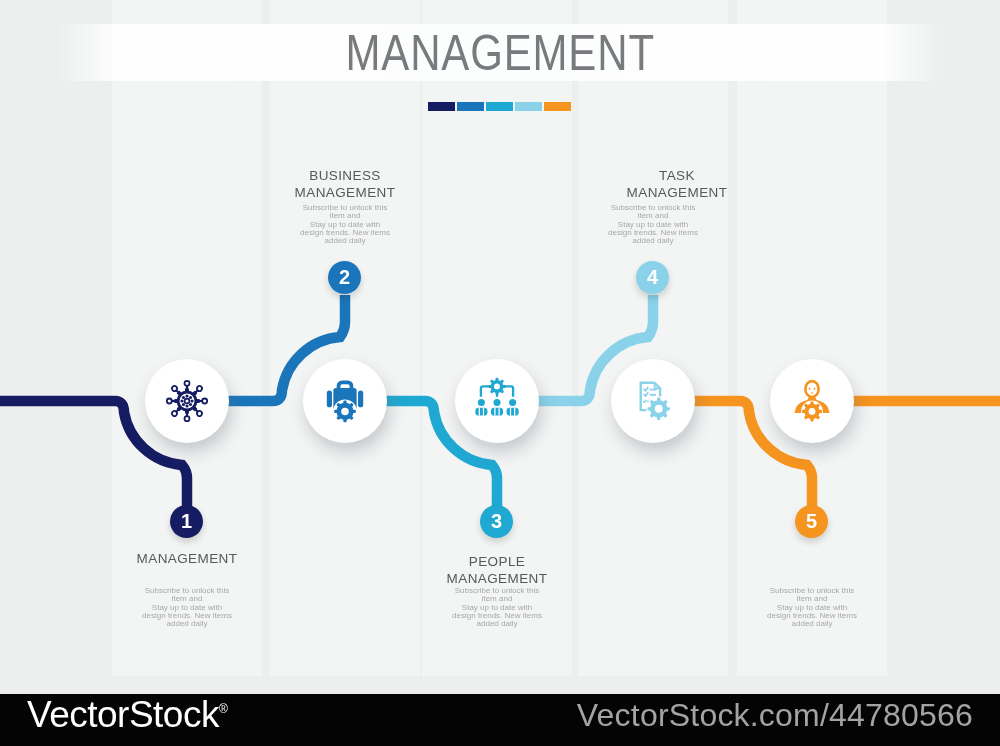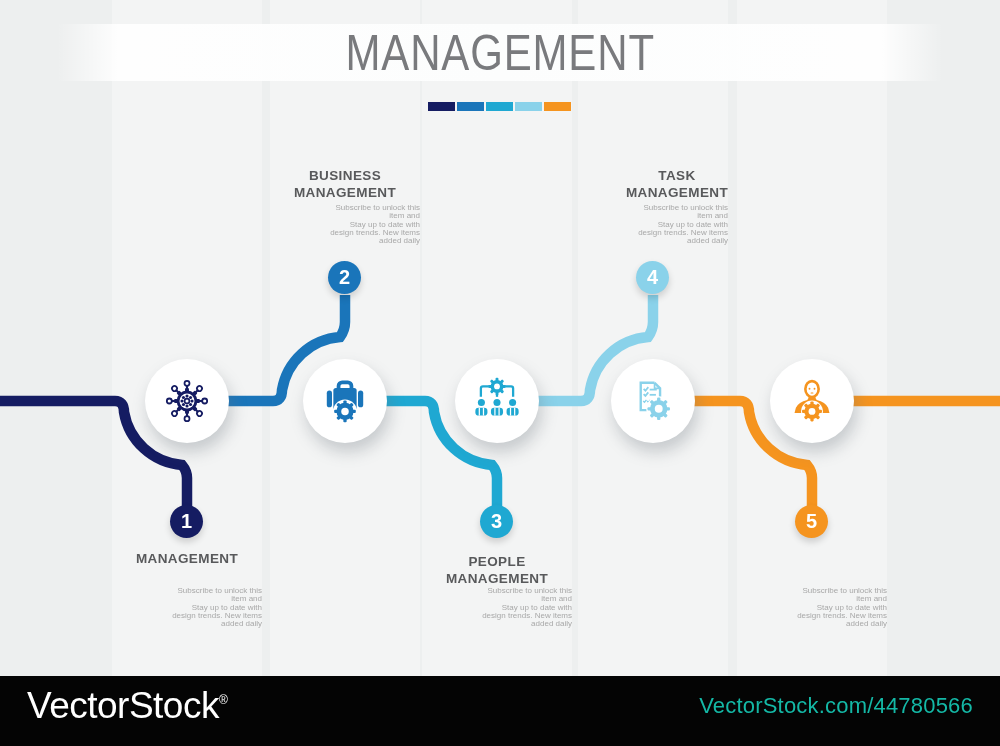--- a/index.html
+++ b/index.html
@@ -31,30 +31,30 @@
   .step-circle svg { display:block; }
 
   
   .badge { position:absolute; width:33px; height:33px; border-radius:50%;
     background:currentColor; display:flex; align-items:center; justify-content:center;
     box-shadow:0 4px 7px rgba(0,0,0,.16); }
   .badge b { color:#fff; font-size:20px; font-weight:bold; }
 
   
   .step-label { position:absolute; width:190px; text-align:center; font-size:13.5px;
-    font-weight:bold; color:#58595b; letter-spacing:.4px; line-height:16.5px; white-space:pre-line; }
-  .step-desc { position:absolute; width:150px; text-align:right; font-size:8px;
+    font-weight:normal; color:#58595b; letter-spacing:.4px; line-height:16.5px; white-space:pre-line; }
+  .step-desc { position:absolute; width:150px; text-align:center; font-size:8px;
     color:#a8a8a8; line-height:8.3px; white-space:pre-line; }
 
   
-  .wm-bar { position:absolute; left:0; right:0; bottom:0; height:70px; background:#040404;
+  .wm-bar { position:absolute; left:0; right:0; bottom:0; height:52px; background:#040404;
     display:flex; align-items:center; justify-content:space-between; padding:0 27px 10px 27px; }
   .wm-brand { color:#fff; font-size:37px; letter-spacing:-.5px; }
   .wm-brand sup { font-size:12px; vertical-align:14px; }
-  .wm-ref { color:#14b8a6; font-size:22px; letter-spacing:.2px; }
+  .wm-ref { color:#a3a3a3; font-size:32px; letter-spacing:.2px; }
 </style>
 </head>
 <body>
 
 <div id="stage">
 
   <div class="band" style="left:112px"></div>
   <div class="band" style="left:270px"></div>
   <div class="band" style="left:422px"></div>
   <div class="band" style="left:578px"></div>

